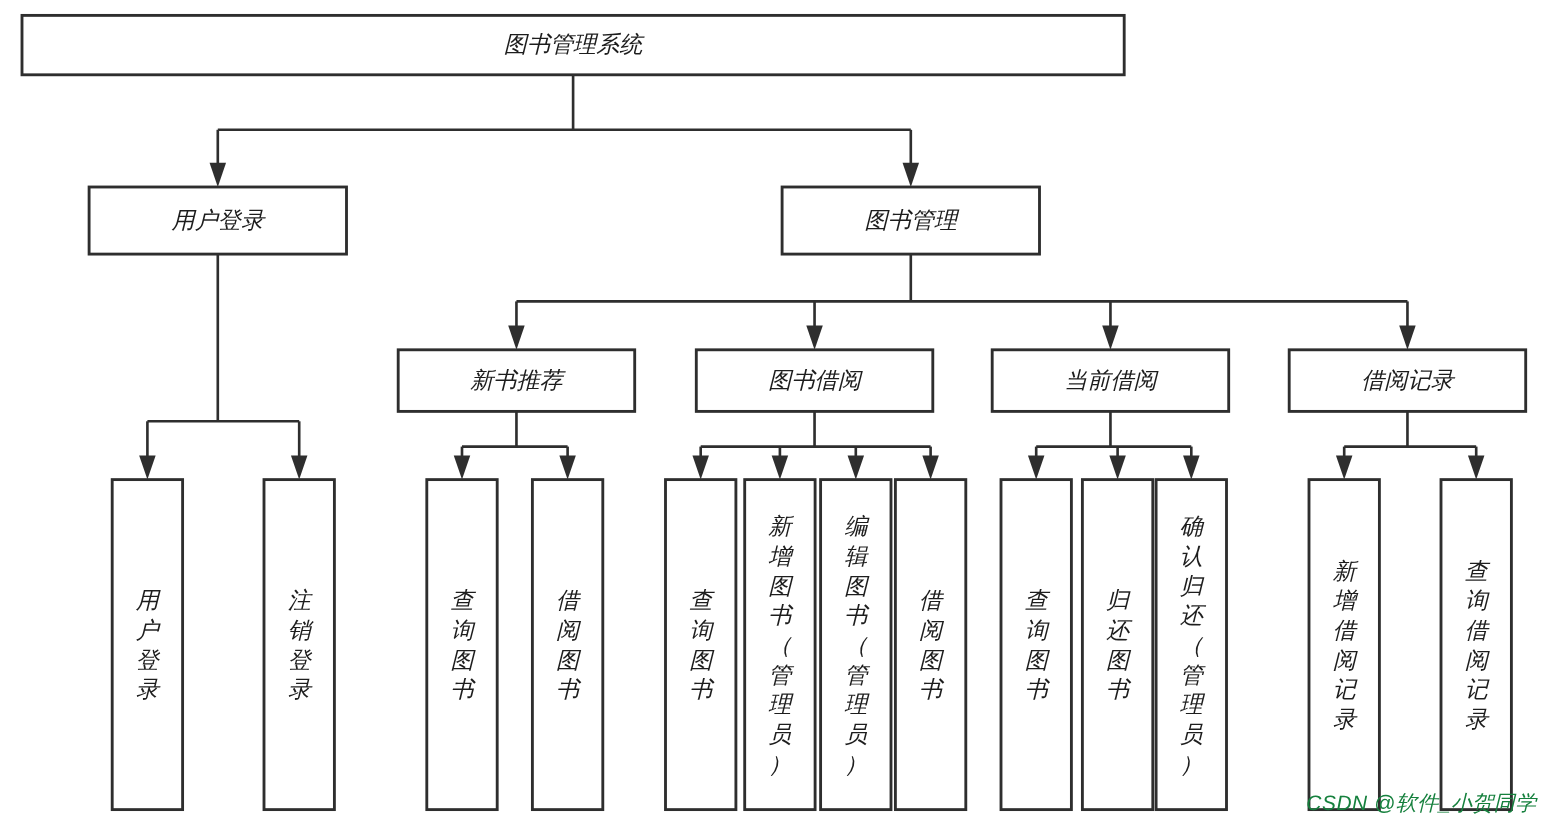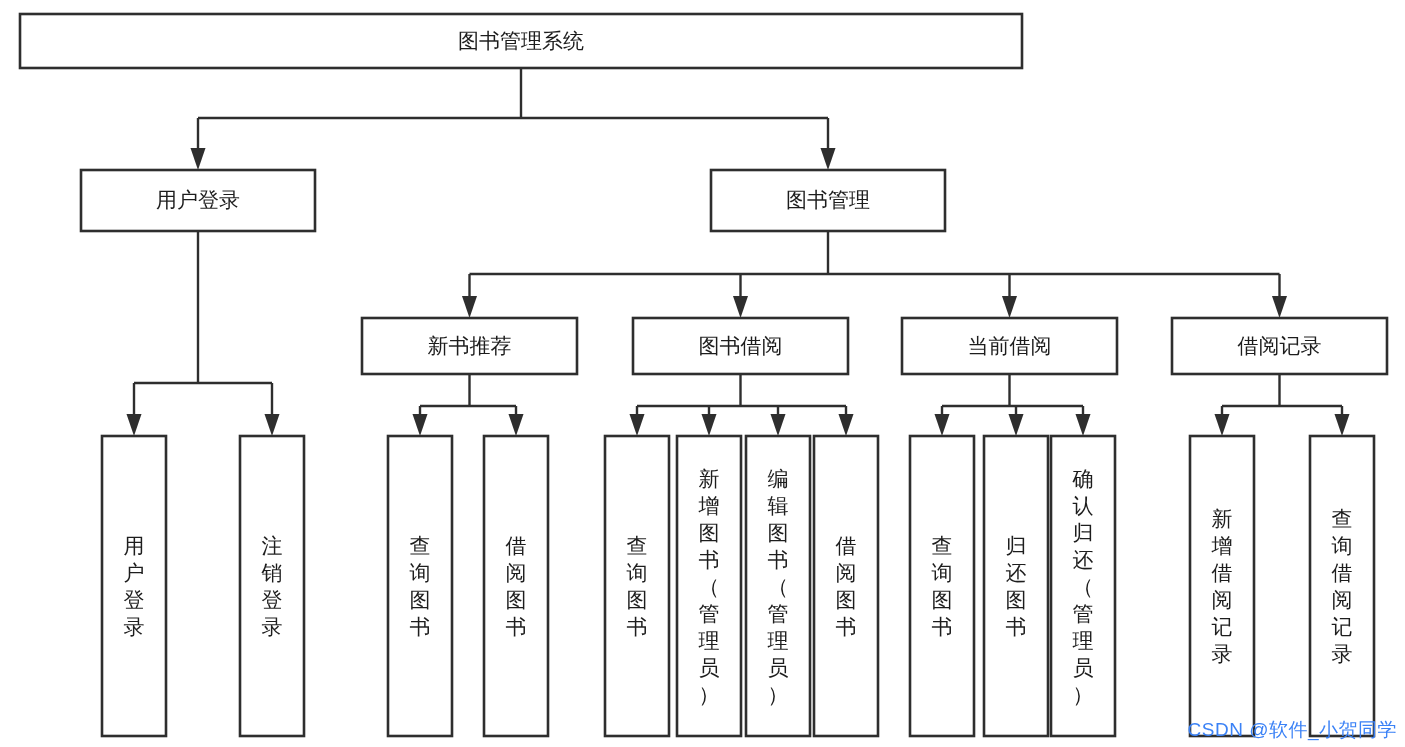--- a/index.html
+++ b/index.html
@@ -11,20 +11,21 @@
     width: 1405px;
     height: 747px;
     font-family: "Liberation Sans", "DejaVu Sans", sans-serif;
     overflow: hidden;
   }
   #diagram-root {
     position: relative;
     width: 1405px;
     height: 747px;
     background: #ffffff;
+    font-style: italic;
   }
   svg#tree-svg {
     position: absolute;
     left: 0;
     top: 0;
     width: 1405px;
     height: 747px;
     display: block;
   }
   .node-box {
@@ -54,21 +55,21 @@
     font-size: 21px;
     fill: #1d1d1d;
     text-anchor: middle;
   }
   .watermark {
     position: absolute;
     right: 8px;
     bottom: 4px;
     font-family: "Liberation Sans", "DejaVu Sans", sans-serif;
     font-size: 19px;
-    color: #3b82f6;
+    color: #15803d;
     letter-spacing: 0.5px;
     white-space: nowrap;
     user-select: none;
   }
 </style>
 </head>
 <body>
 
 <div id="diagram-root">
 

